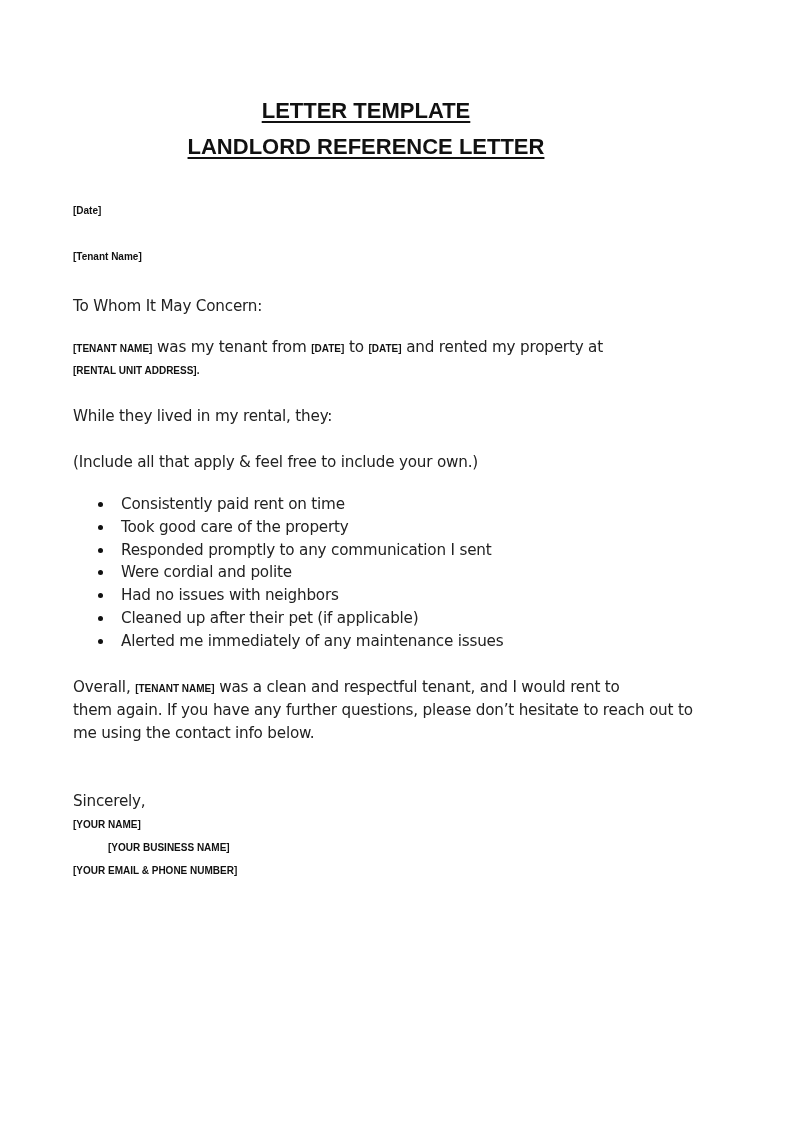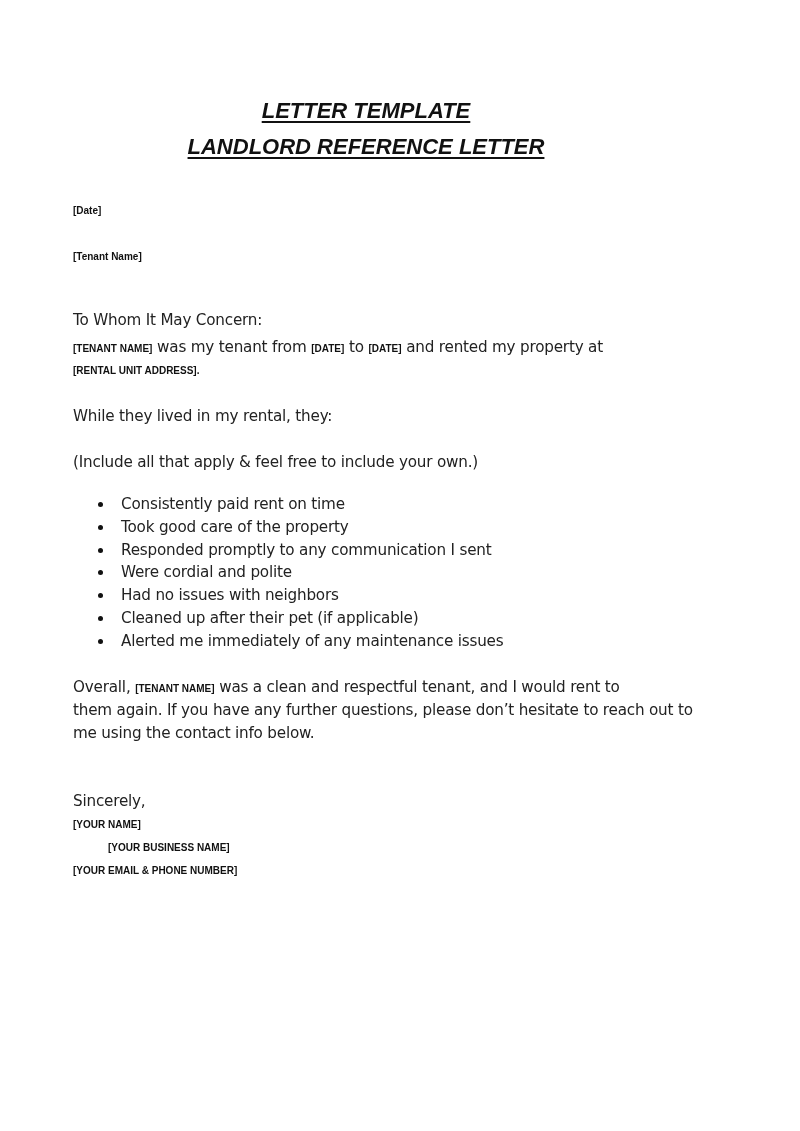--- a/index.html
+++ b/index.html
@@ -29,21 +29,20 @@
       text-align: center;
       font-family: "Liberation Sans", sans-serif;
       font-weight: bold;
       font-size: 22px;
       text-decoration: underline;
       text-decoration-thickness: 2px;
       text-underline-offset: 3px;
       color: #111;
       letter-spacing: 0px;
       white-space: nowrap;
-      font-style: italic;
     }
     .t1 { top: 98px; }
     .t2 { top: 134px; }
 
     .line {
       position: absolute;
       left: 73px;
       font-size: 15.2px;
       font-family: "DejaVu Sans", sans-serif;
       color: #222;
@@ -91,21 +90,21 @@
 
 <div class="page">
 
   <div class="title t1">LETTER TEMPLATE</div>
   <div class="title t2">LANDLORD REFERENCE LETTER</div>
 
   <div class="line b" style="top:199px;">[Date]</div>
 
   <div class="line b" style="top:245px;">[Tenant Name]</div>
 
-  <div class="line" style="top:309px;">To Whom It May Concern:</div>
+  <div class="line" style="top:295px;">To Whom It May Concern:</div>
 
   <div class="line" style="top:336px;">
     <span class="b">[TENANT NAME]</span><span> was my tenant from </span><span class="b">[DATE]</span><span> to </span><span class="b">[DATE]</span><span> and rented my property at</span>
   </div>
   <div class="line b" style="top:359px;">[RENTAL UNIT ADDRESS].</div>
 
   <div class="line" style="top:405px;">While they lived in my rental, they:</div>
 
   <div class="line" style="top:451px;">(Include all that apply &amp; feel free to include your own.)</div>
 

